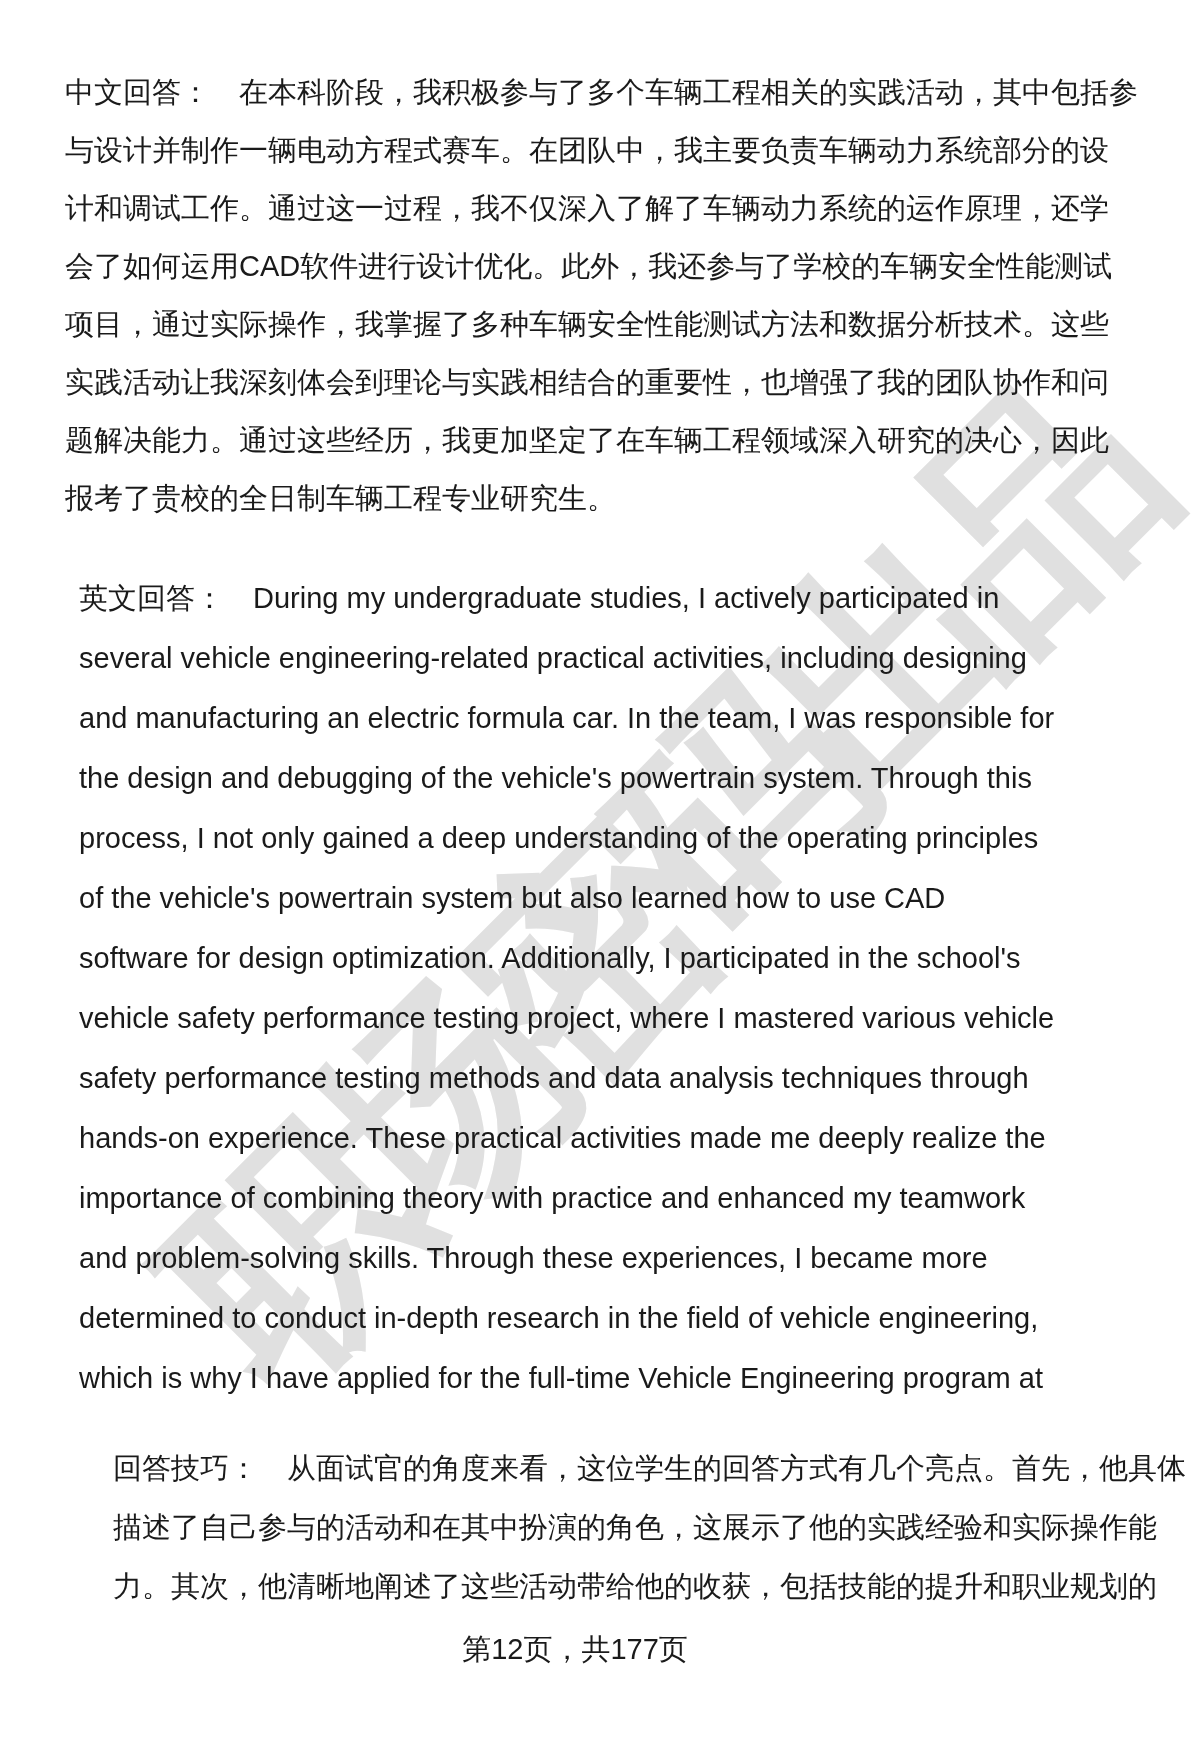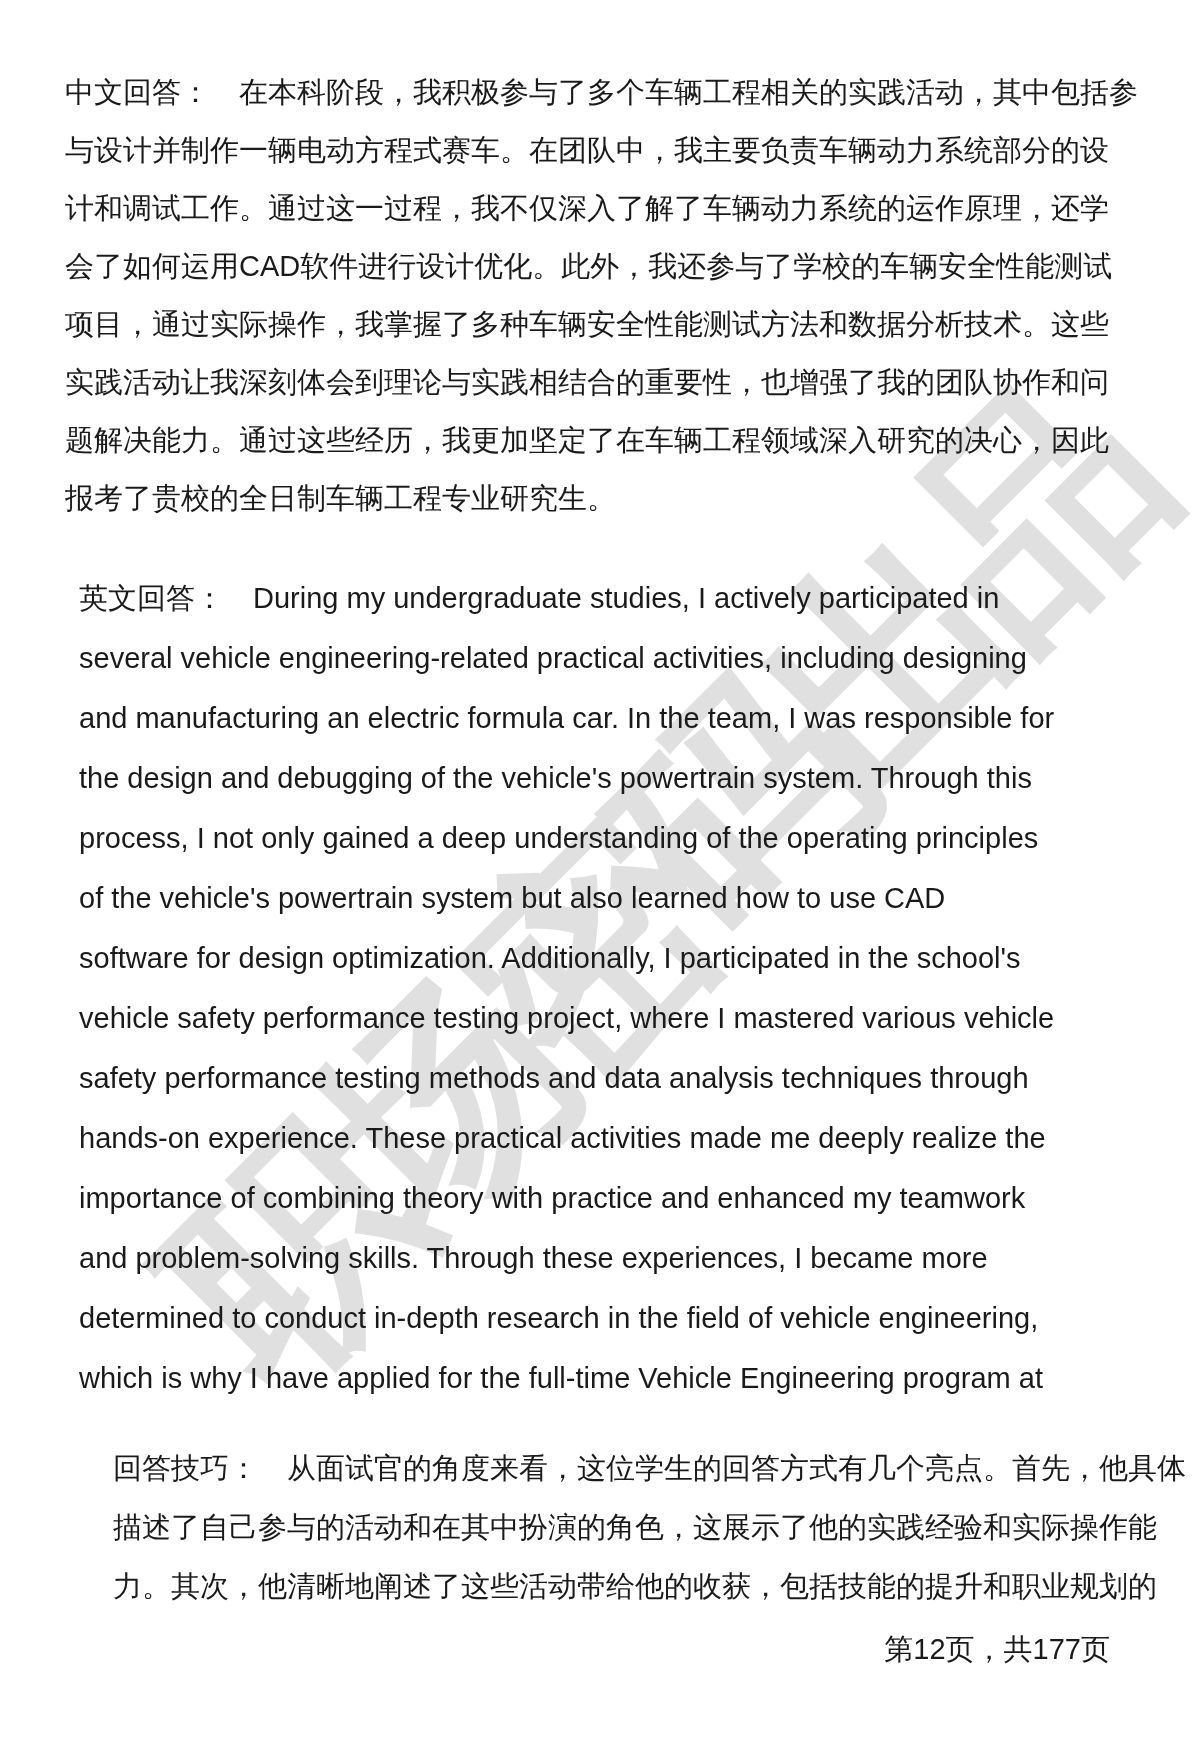--- a/index.html
+++ b/index.html
@@ -41,21 +41,21 @@
   .para-cn   { margin-top: 63px; }
   .para-cn .line   { line-height: 58px; font-size: 29px; }
   .para-en   { margin-top: 41px; margin-left: 14px; }
   .para-en .line   { line-height: 60px; font-size: 29px; }
   .para-tips { margin-top: 31px; margin-left: 48px; }
   .para-tips .line { line-height: 59px; font-size: 29px; }
   .footer {
     margin-top: 4px;
     line-height: 58px;
     font-size: 29px;
-    text-align: right;
+    text-align: center;
     transform: translateX(-25px);
   }
 </style>
 </head>
 <body>
 
 <div class="page">
   <div class="watermark">职场密码出品</div>
 
   <div class="content">

